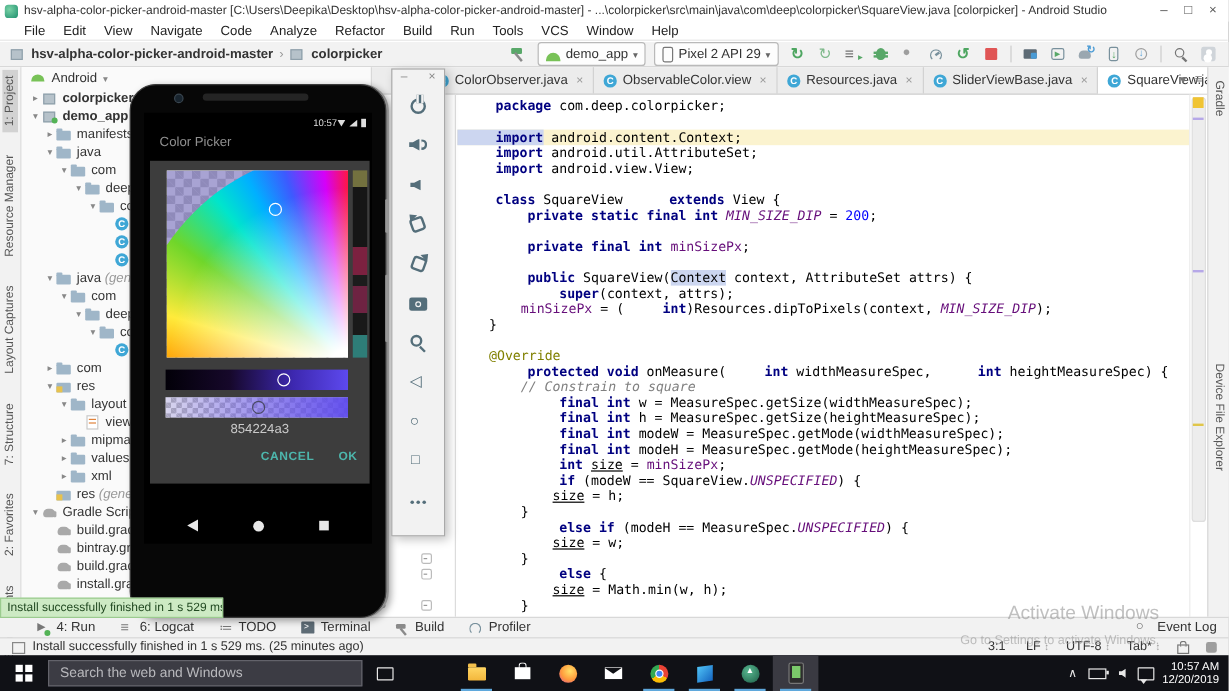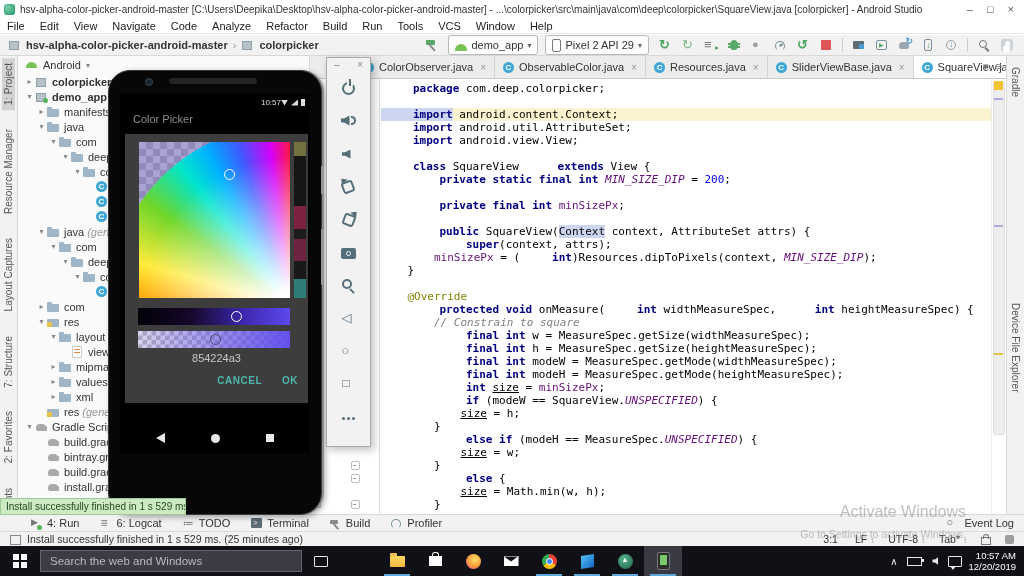--- a/index.html
+++ b/index.html
@@ -6,21 +6,21 @@
   #app{position:relative;width:1024px;height:576px;overflow:hidden;background:#fff;
        font-family:"Liberation Sans",sans-serif;font-size:11px;color:#222;}
   
   .titlebar{position:absolute;left:0;top:0;width:1024px;height:18px;background:#ffffff;
             display:flex;align-items:center;padding:0 4px;box-sizing:border-box;}
   .app-logo{width:11px;height:11px;border-radius:3px;margin-right:5px;
             background:radial-gradient(circle at 35% 35%,#79d2a6,#1e8f6e);}
   .title-text{font-size:10px;color:#333;white-space:nowrap;overflow:hidden;flex:1;}
   .win-controls{display:flex;gap:14px;margin-left:8px;margin-right:6px;color:#555;font-size:11px;}
   .menubar{position:absolute;left:0;top:18px;width:1023px;height:16px;background:#fff;
-           display:flex;align-items:center;gap:15px;padding-left:7px;box-sizing:border-box;
+           display:flex;align-items:center;gap:15px;padding-left:20px;box-sizing:border-box;
            border-bottom:1px solid #e6e6e6;}
   .menu-item{color:#222;}
   
   .toolrow{position:absolute;left:0;top:35px;width:1024px;height:21px;background:#f2f2f2;
            border-bottom:1px solid #d8d8d8;display:flex;align-items:center;
            justify-content:space-between;padding:0 8px;box-sizing:border-box;}
   .breadcrumb{display:flex;align-items:center;gap:5px;font-weight:bold;color:#333;}
   .crumb-sep{color:#999;font-weight:normal;}
   .run-controls{display:flex;align-items:center;gap:7px;}
   .combo{display:flex;align-items:center;gap:4px;height:18px;padding:0 6px;background:#fdfdfd;
@@ -532,21 +532,21 @@
 
     <div class="editor">
       <div class="tabbar" id="tabbar">
           <div class="tab">
             <span class="cls-ic">C</span>
             <span class="tab-label">ColorObserver.java</span>
             <span class="x">×</span>
           </div>
           <div class="tab">
             <span class="cls-ic">C</span>
-            <span class="tab-label">ObservableColor.java</span>
+            <span class="tab-label">ObservableColor.view</span>
             <span class="x">×</span>
           </div>
           <div class="tab">
             <span class="cls-ic">C</span>
             <span class="tab-label">Resources.java</span>
             <span class="x">×</span>
           </div>
           <div class="tab">
             <span class="cls-ic">C</span>
             <span class="tab-label">SliderViewBase.java</span>

